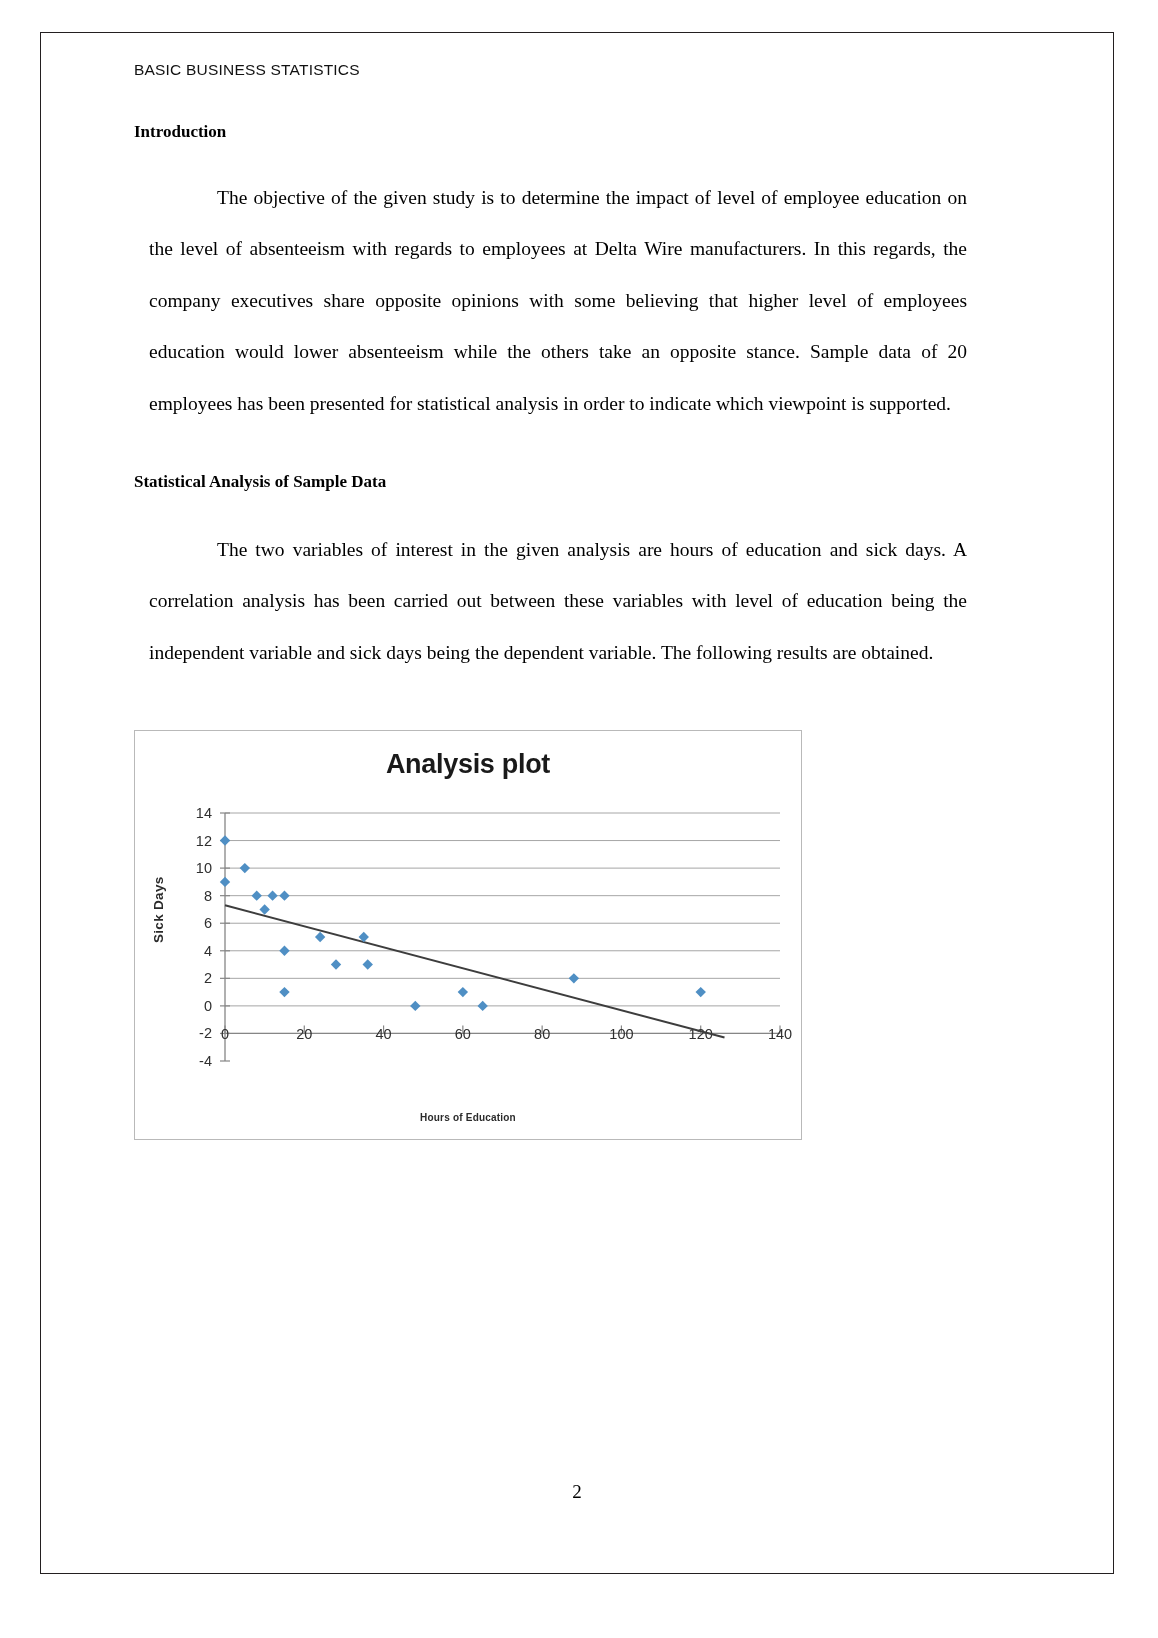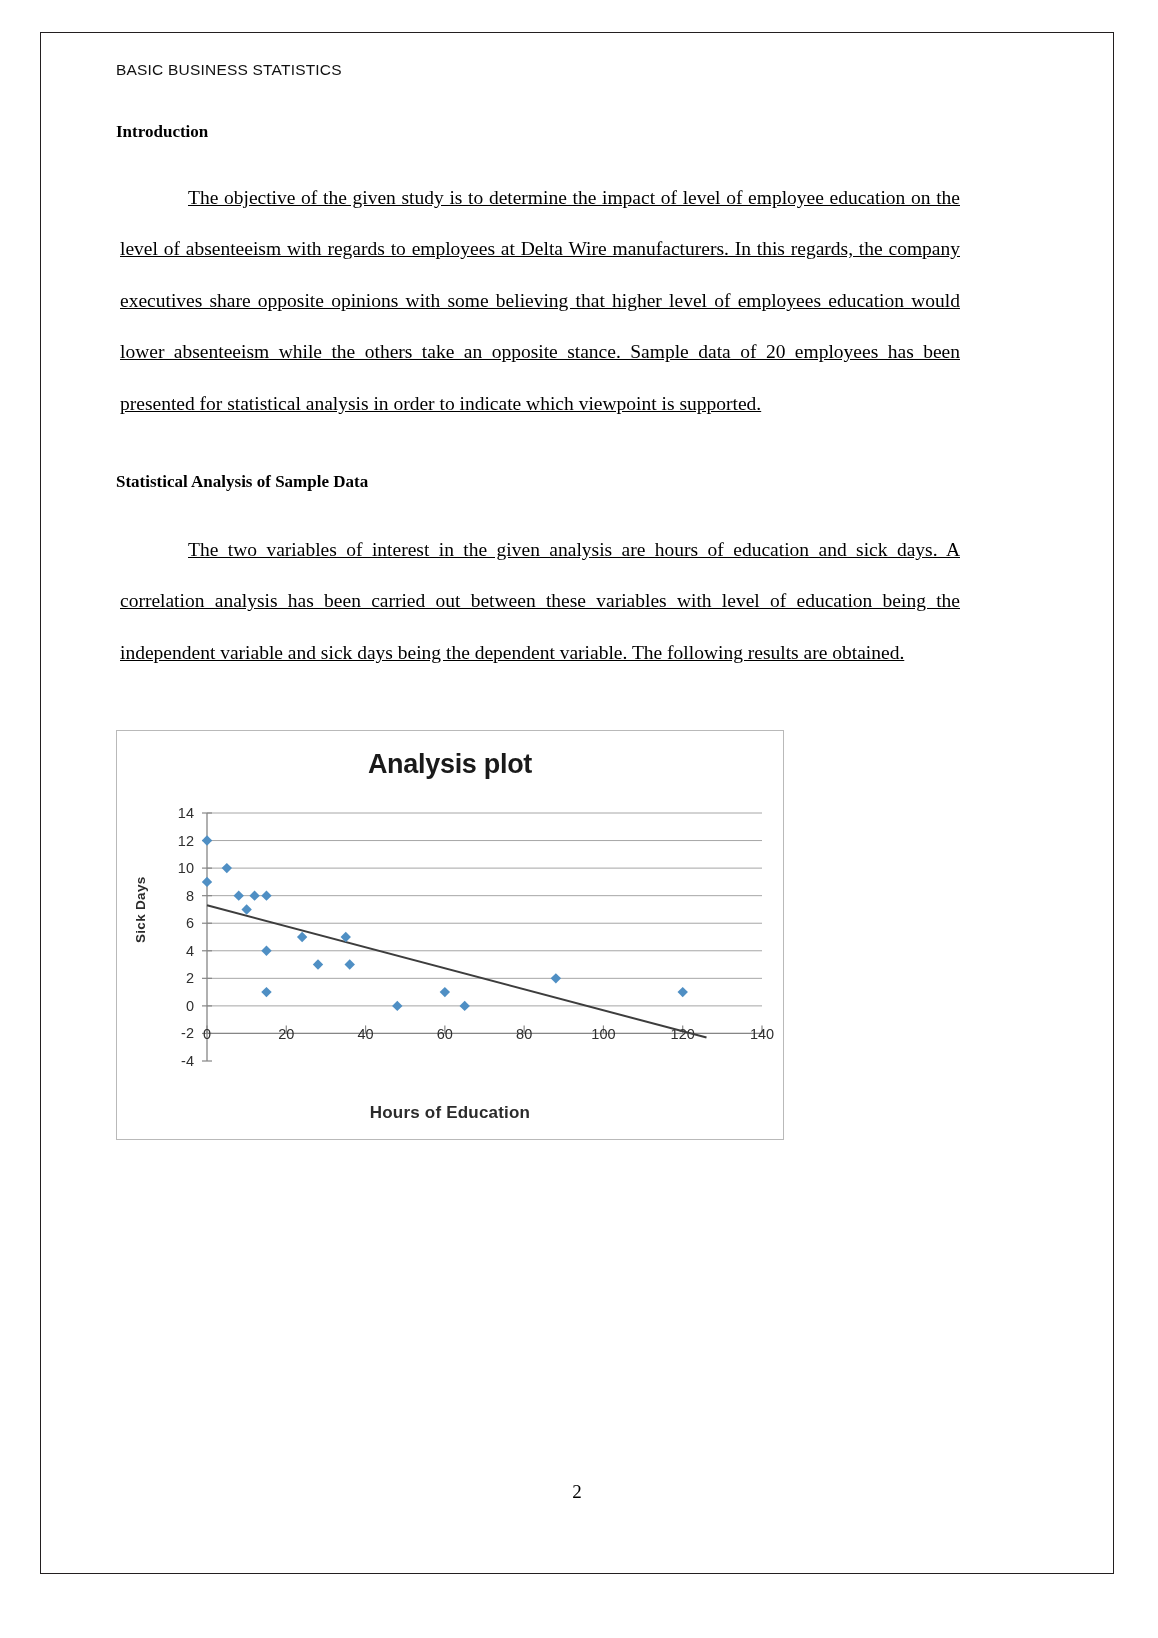--- a/index.html
+++ b/index.html
@@ -21,21 +21,21 @@
     top: 32px;
     width: 1074px;
     height: 1542px;
     border: 1px solid #231f20;
     background: #ffffff;
     box-sizing: border-box;
   }
 
   .page-inner {
     position: absolute;
-    left: 75px;
+    left: 93px;
     top: 28px;
     width: 848px;
   }
 
   .running-head {
     font-family: "Liberation Sans", sans-serif;
     font-size: 15.5px;
     letter-spacing: 0.2px;
     color: #111111;
     margin: 0 0 44px 0;
@@ -56,23 +56,22 @@
     margin-bottom: 32px;
   }
 
   p.body-text {
     font-family: "Liberation Serif", serif;
     font-size: 19.5px;
     color: #000000;
     text-align: justify;
     text-justify: inter-word;
     line-height: 51.5px;
-    margin: 4px;
+    margin: 15px;
     text-indent: 68px;
-    text-decoration: underline;
   }
 
   p.body-text.no-indent {
     text-indent: 0;
   }
 
   
   .chart-frame {
     margin-top: 52px;
     width: 668px;
@@ -111,21 +110,21 @@
   }
 
   .x-axis-title {
     position: absolute;
     left: 0;
     right: 0;
     bottom: 16px;
     text-align: center;
     font-family: "Liberation Sans", sans-serif;
     font-weight: bold;
-    font-size: 17px;
+    font-size: 10px;
     color: #2b2b2b;
     letter-spacing: 0.2px;
   }
 
   .plot-svg {
     position: absolute;
     left: 0;
     top: 0;
   }
 

